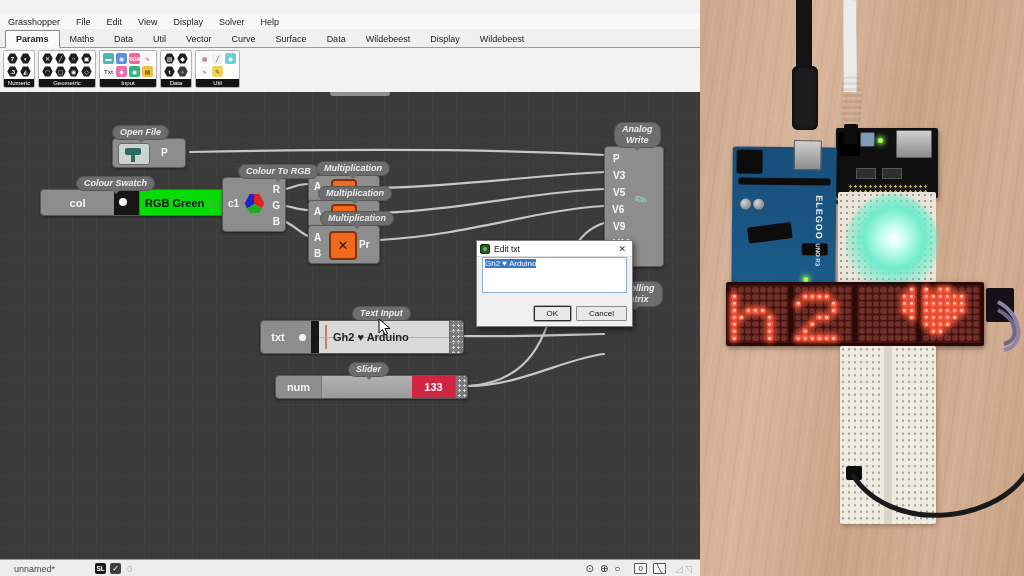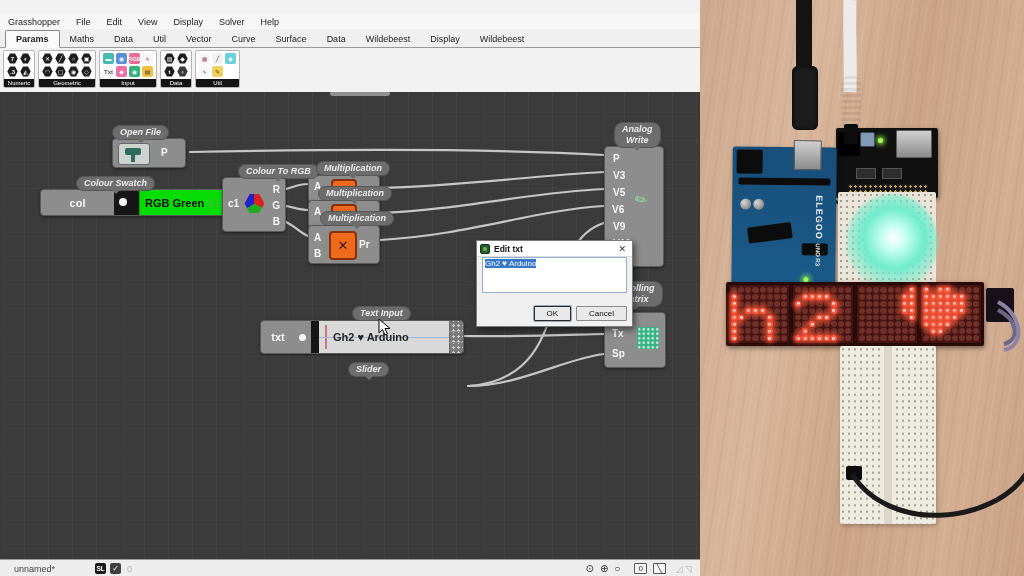--- a/index.html
+++ b/index.html
@@ -34,21 +34,21 @@
   .bubble{position:absolute;background:#6d6d6d;border:1px solid #565656;border-radius:9px;color:#ececec;font-style:italic;font-weight:bold;font-size:9px;padding:1px 7px;white-space:nowrap;z-index:6;text-align:center;line-height:11px;}
   .bubble::after{content:"";position:absolute;left:50%;bottom:-4px;margin-left:-4px;border:4px solid transparent;border-top-color:#6d6d6d;border-bottom:none;}
   .node{position:absolute;background:#8d8d8d;border:1px solid #5a5a5a;border-radius:4px;box-shadow:0 1px 3px rgba(0,0,0,.45);z-index:4;color:#f7f7f7;font-weight:bold;}
   .ptxt{position:absolute;font-size:10px;font-weight:bold;color:#f7f7f7;line-height:10px;}
   .grip{background:#7a7a7a;background-image:radial-gradient(circle,#cfcfcf 1px,transparent 1.4px);background-size:5px 5px;background-position:1px 2px;border-left:1px solid #666;}
   .orange{background:#f06a1e;border:2px solid #8a3008;border-radius:4px;display:flex;align-items:center;justify-content:center;color:#3a1404;font-weight:bold;}
   
   .dialog{position:absolute;left:476px;top:148px;width:155px;height:85px;background:#f0f0f0;border:1px solid #7a7a7a;box-shadow:2px 3px 6px rgba(0,0,0,.5);z-index:20;}
   .dlg-title{height:15px;display:flex;align-items:center;border-bottom:1px solid #ddd;background:#fff;}
   .dlg-title .gh-logo{width:8px;height:8px;margin:0 4px 0 3px;}
-  .dlg-title-text{font-size:8.5px;color:#111;flex:1;font-weight:bold;}
+  .dlg-title-text{font-size:8.5px;color:#111;flex:1;}
   .dlg-close{font-size:9px;color:#333;padding:0 6px;}
   .dlg-msg{font-size:8px;color:#111;padding:6px 6px 3px 6px;}
   .dlg-textarea{margin:0 5px;height:32px;background:#fff;border:1px solid #8fb0cc;font-size:8px;padding:1px 2px;}
   .dlg-sel{background:#3579c8;color:#fff;}
   .dlg-buttons{position:absolute;right:5px;bottom:5px;display:flex;gap:5px;}
   .dlg-btn{font-size:8px;color:#111;background:#e9e9e9;border:1px solid #8a8a8a;padding:2px 12px;border-radius:1px;}
   .dlg-btn.default{border:1px solid #2a2a2a;box-shadow:0 0 0 1px #9ab;}
   
   .statusbar{position:absolute;left:0;top:559px;width:700px;height:17px;background:#ededed;border-top:1px solid #9a9a9a;display:flex;align-items:center;font-size:9px;color:#444;}
   .sl-badge{width:11px;height:11px;background:#1a1a1a;color:#fff;font-size:6.5px;font-weight:bold;display:flex;align-items:center;justify-content:center;border-radius:2px;margin-left:14px;}
@@ -280,29 +280,30 @@
           <div class="grip" style="flex:1;margin-bottom:1px"></div>
           <div class="grip" style="flex:1;margin-bottom:1px"></div>
           <div class="grip" style="flex:1"></div>
         </div>
       </div>
       <svg class="cursor-arrow" style="left:378px;top:226px" width="13" height="19">
         <polygon points="1,1 1,15 4.5,11.5 7,17 9.5,16 7,10.5 12,10.5" fill="#fff" stroke="#000" stroke-width="1"></polygon>
       </svg>
 
       <div class="bubble" style="left:348px;top:270px">Slider</div>
+      <div class="node" style="left:275px;top:283px;width:191px;height:22px;display:flex;overflow:hidden">
+        <div style="width:45px;display:flex;align-items:center;justify-content:center;font-size:11px">num</div>
+        <div style="flex:1;background:linear-gradient(180deg,#b2b2b2,#9a9a9a);border-left:1px solid #777"></div>
+        <div style="width:43px;background:#cf2540;display:flex;align-items:center;justify-content:center;font-size:11px;color:#fff">133</div>
+        <div class="grip" style="width:11px"></div>
+      </div>
 
       <div class="bubble" style="left:608px;top:189px;line-height:11px">
         <span style="display:block">Scrolling</span>
         <span style="display:block">Matrix</span>
-      </div>
-      <div class="node" style="left:604px;top:220px;width:60px;height:54px">
-        <span class="ptxt" style="left:7px;top:16px">Tx</span>
-        <span class="ptxt" style="left:7px;top:36px">Sp</span>
-        <div style="position:absolute;left:32px;top:14px;width:22px;height:22px;background:#35b386;border-radius:3px;background-image:radial-gradient(circle,rgba(255,255,255,.8) 1px,transparent 1.4px);background-size:4.5px 4.5px"></div>
       </div>
 
       <div class="dialog">
         <div class="dlg-title">
           <span class="gh-logo"></span>
           <span class="dlg-title-text">Edit txt</span>
           <span class="dlg-close">✕</span>
         </div>
         <div class="dlg-textarea">
           <span class="dlg-sel">Gh2 ♥ Arduino</span>

